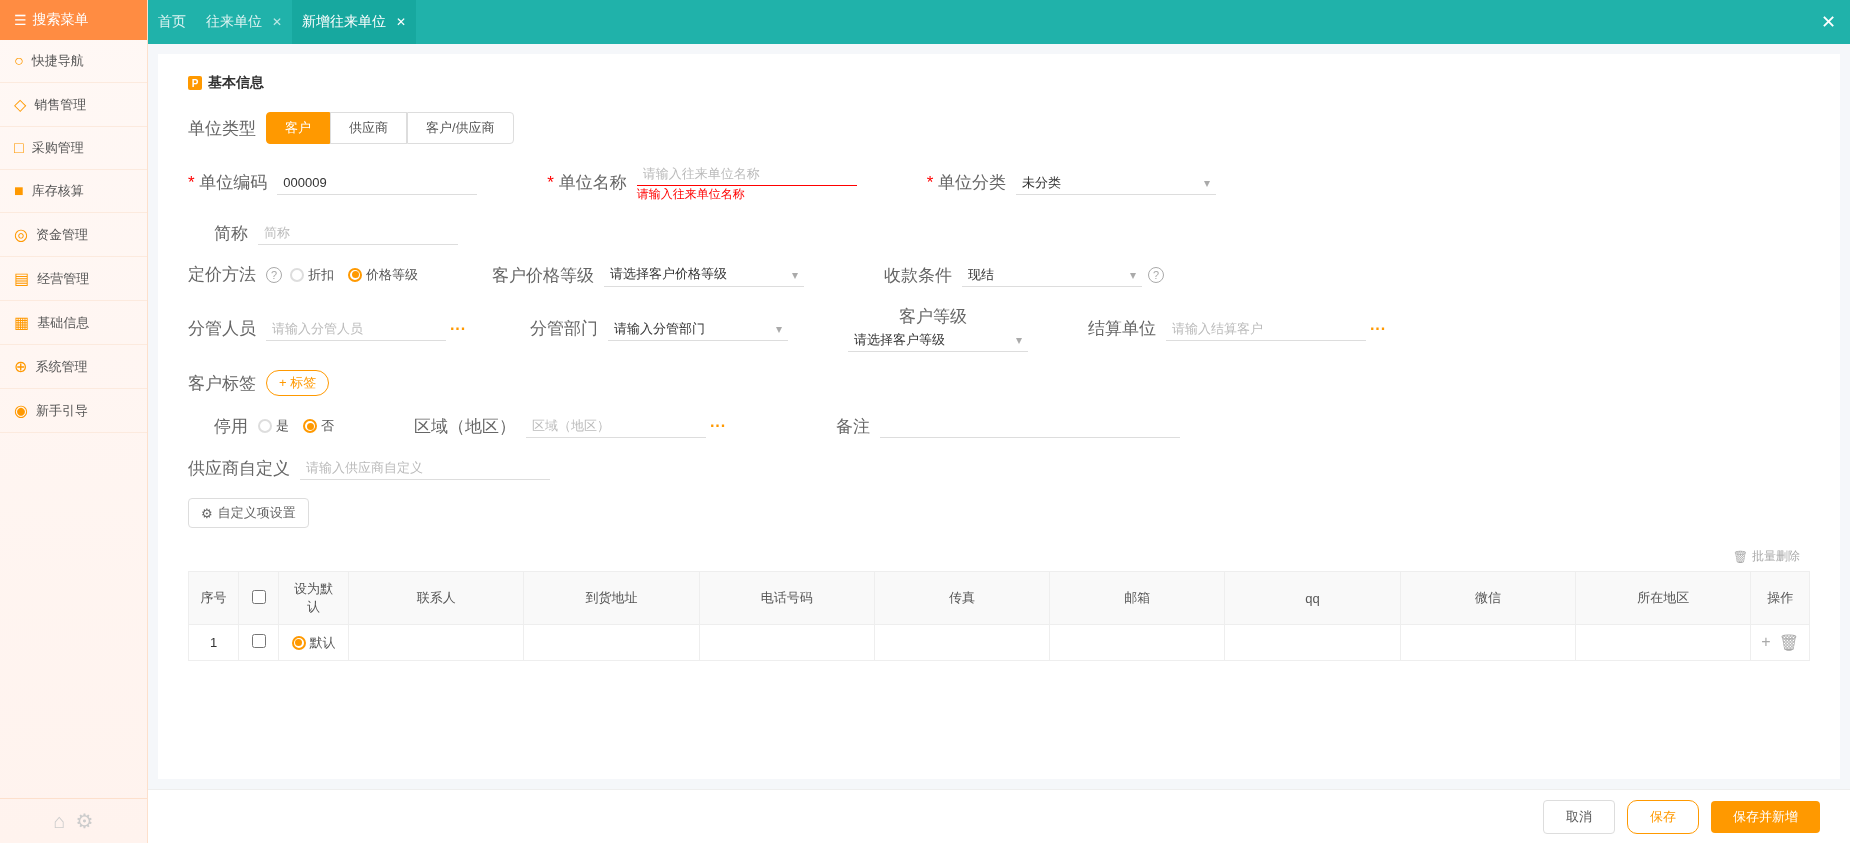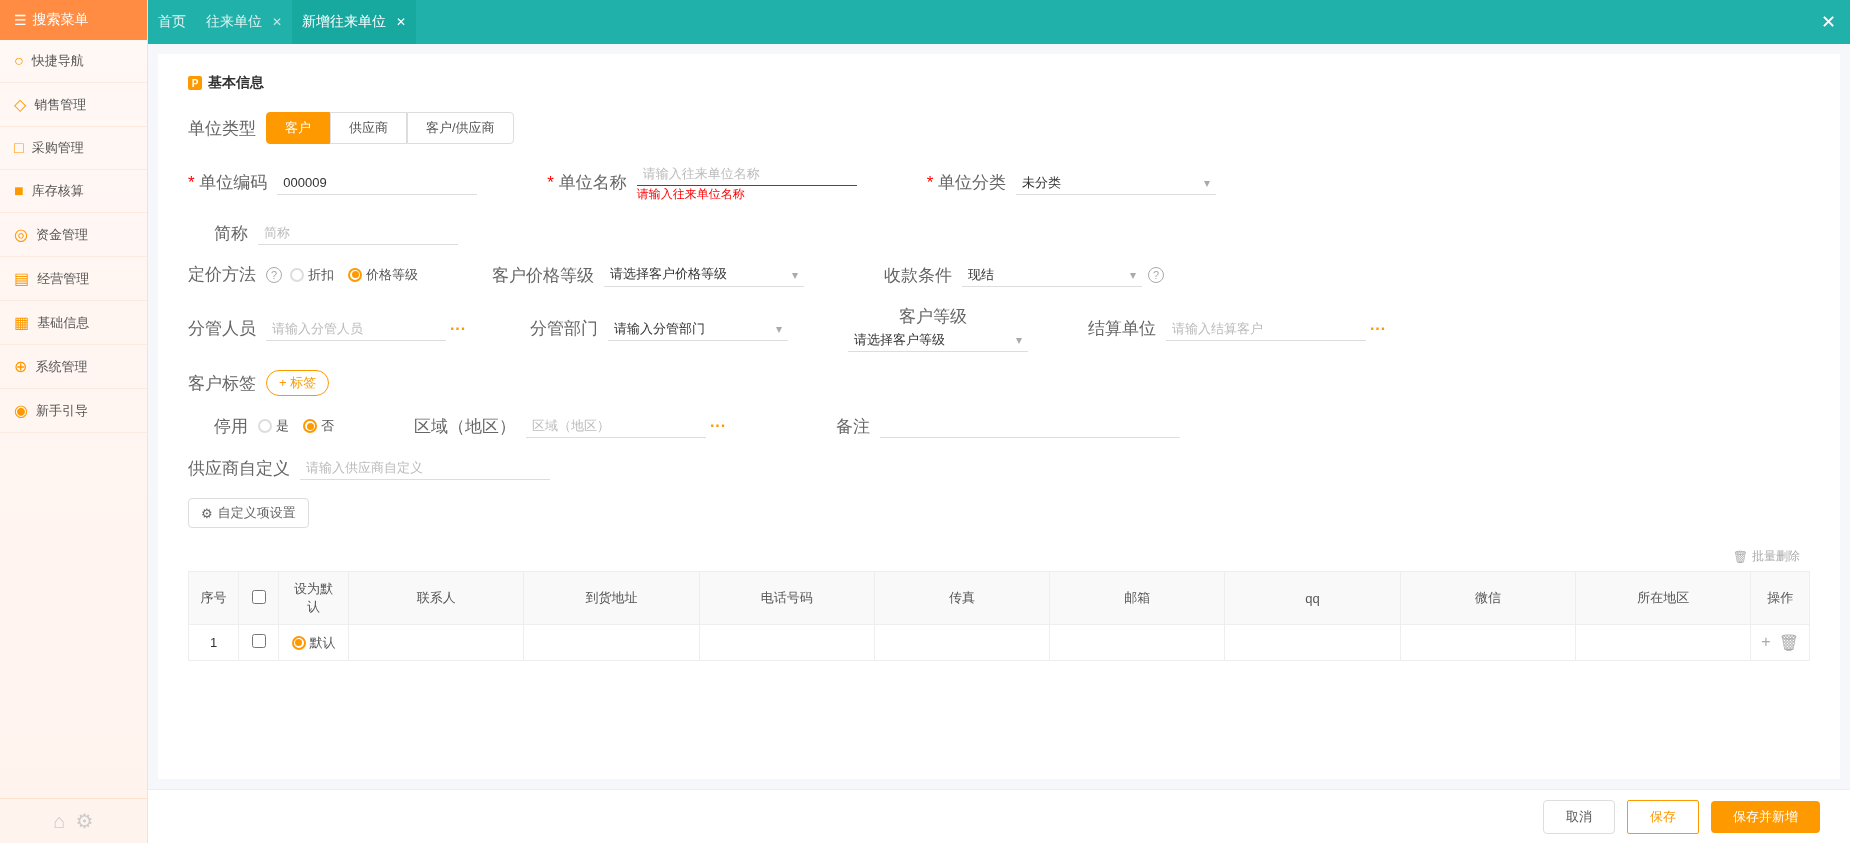--- a/index.html
+++ b/index.html
@@ -349,21 +349,21 @@
       color: #555;
       border-radius: 4px;
       cursor: pointer;
       font-size: 13px;
     }
     .btn-save {
       padding: 7px 22px;
       border: 1px solid #f90;
       background: white;
       color: #f90;
-      border-radius: 2px;
+      border-radius: 10px;
       cursor: pointer;
       font-size: 13px;
     }
     .btn-save-new {
       padding: 7px 22px;
       border: none;
       background: #f90;
       color: white;
       border-radius: 4px;
       cursor: pointer;

